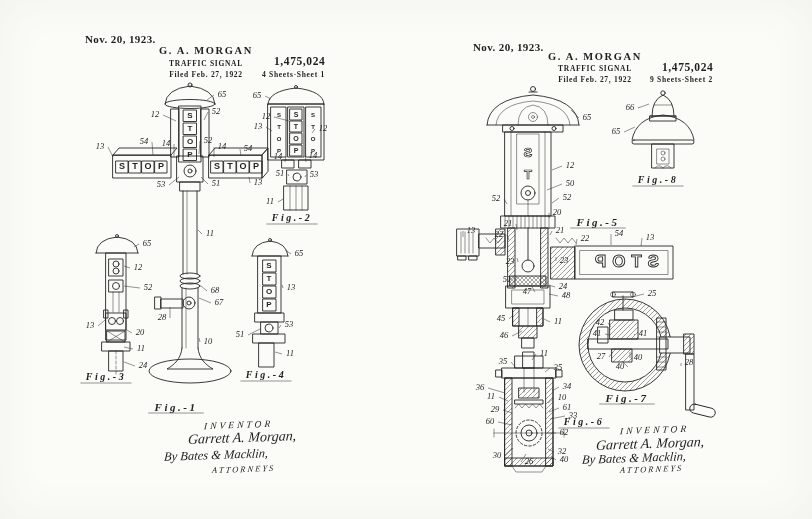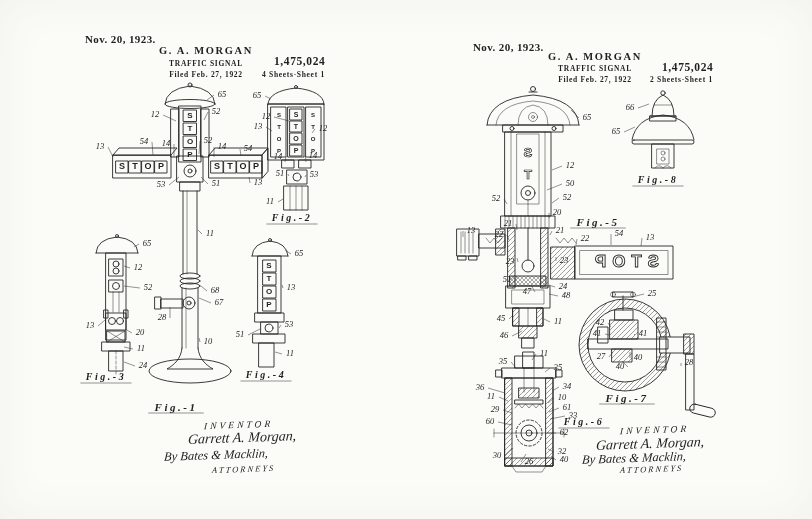--- a/index.html
+++ b/index.html
@@ -503,20 +503,20 @@
   <div class="sig role" style="left:204px;top:420px">INVENTOR</div>
   <div class="sig name" style="left:188px;top:430px">Garrett A. Morgan,</div>
   <div class="sig by" style="left:164px;top:448px">By Bates &amp; Macklin,</div>
   <div class="sig att" style="left:212px;top:464px">ATTORNEYS</div>
 
   <div class="hdr date" style="left:473px;top:41px">Nov. 20, 1923.</div>
   <div class="hdr name" style="left:535px;top:51px;width:120px;text-align:center">G. A. MORGAN</div>
   <div class="hdr small" style="left:535px;top:64px;width:120px;text-align:center">TRAFFIC SIGNAL</div>
   <div class="hdr small" style="left:535px;top:75px;width:120px;text-align:center">Filed Feb. 27, 1922</div>
   <div class="hdr num" style="left:662px;top:43px">1,475,024</div>
-  <div class="hdr small" style="left:650px;top:75px">2 Sheets-Sheet 1</div>
+  <div class="hdr small" style="left:650px;top:75px">9 Sheets-Sheet 2</div>
 
   <div class="sig role" style="left:620px;top:425px">INVENTOR</div>
   <div class="sig name" style="left:596px;top:436px">Garrett A. Morgan,</div>
   <div class="sig by" style="left:582px;top:451px">By Bates &amp; Macklin,</div>
   <div class="sig att" style="left:620px;top:464px">ATTORNEYS</div>
 
 </div>
 
 </body></html>

